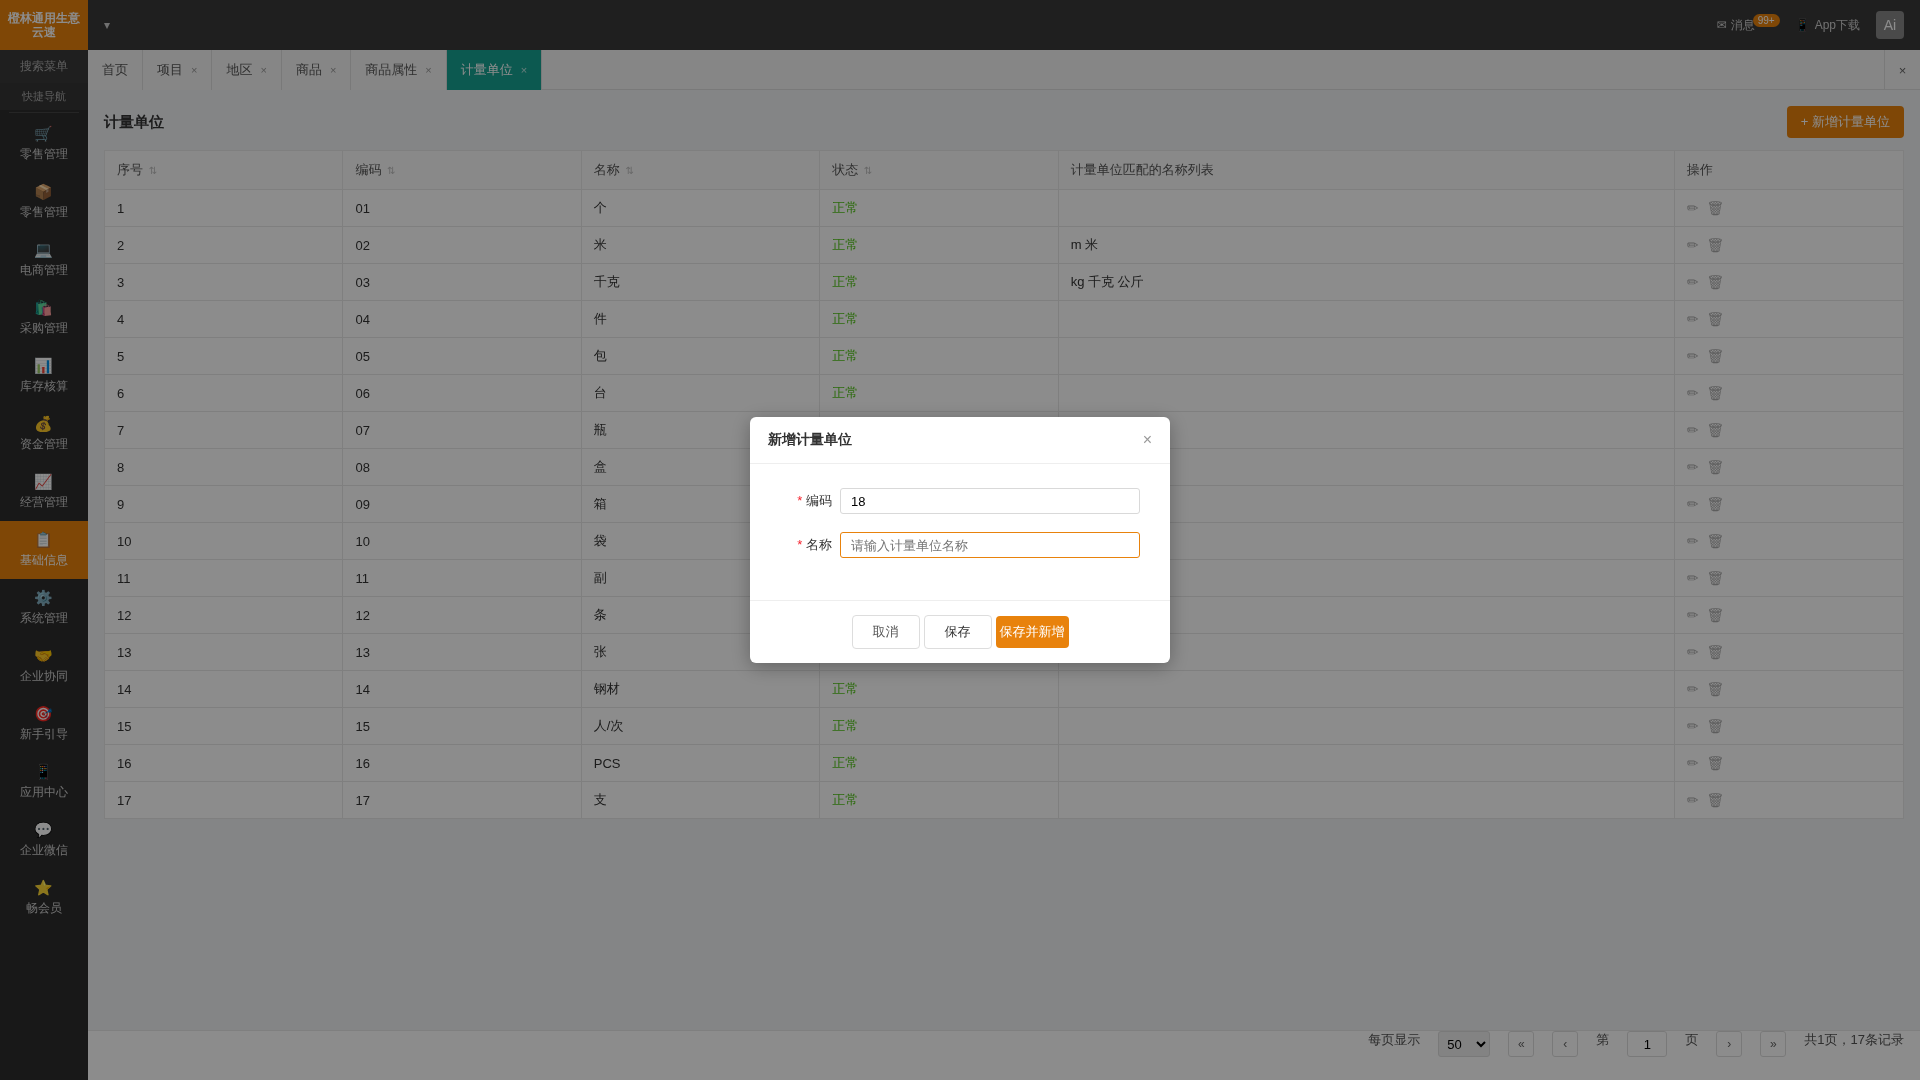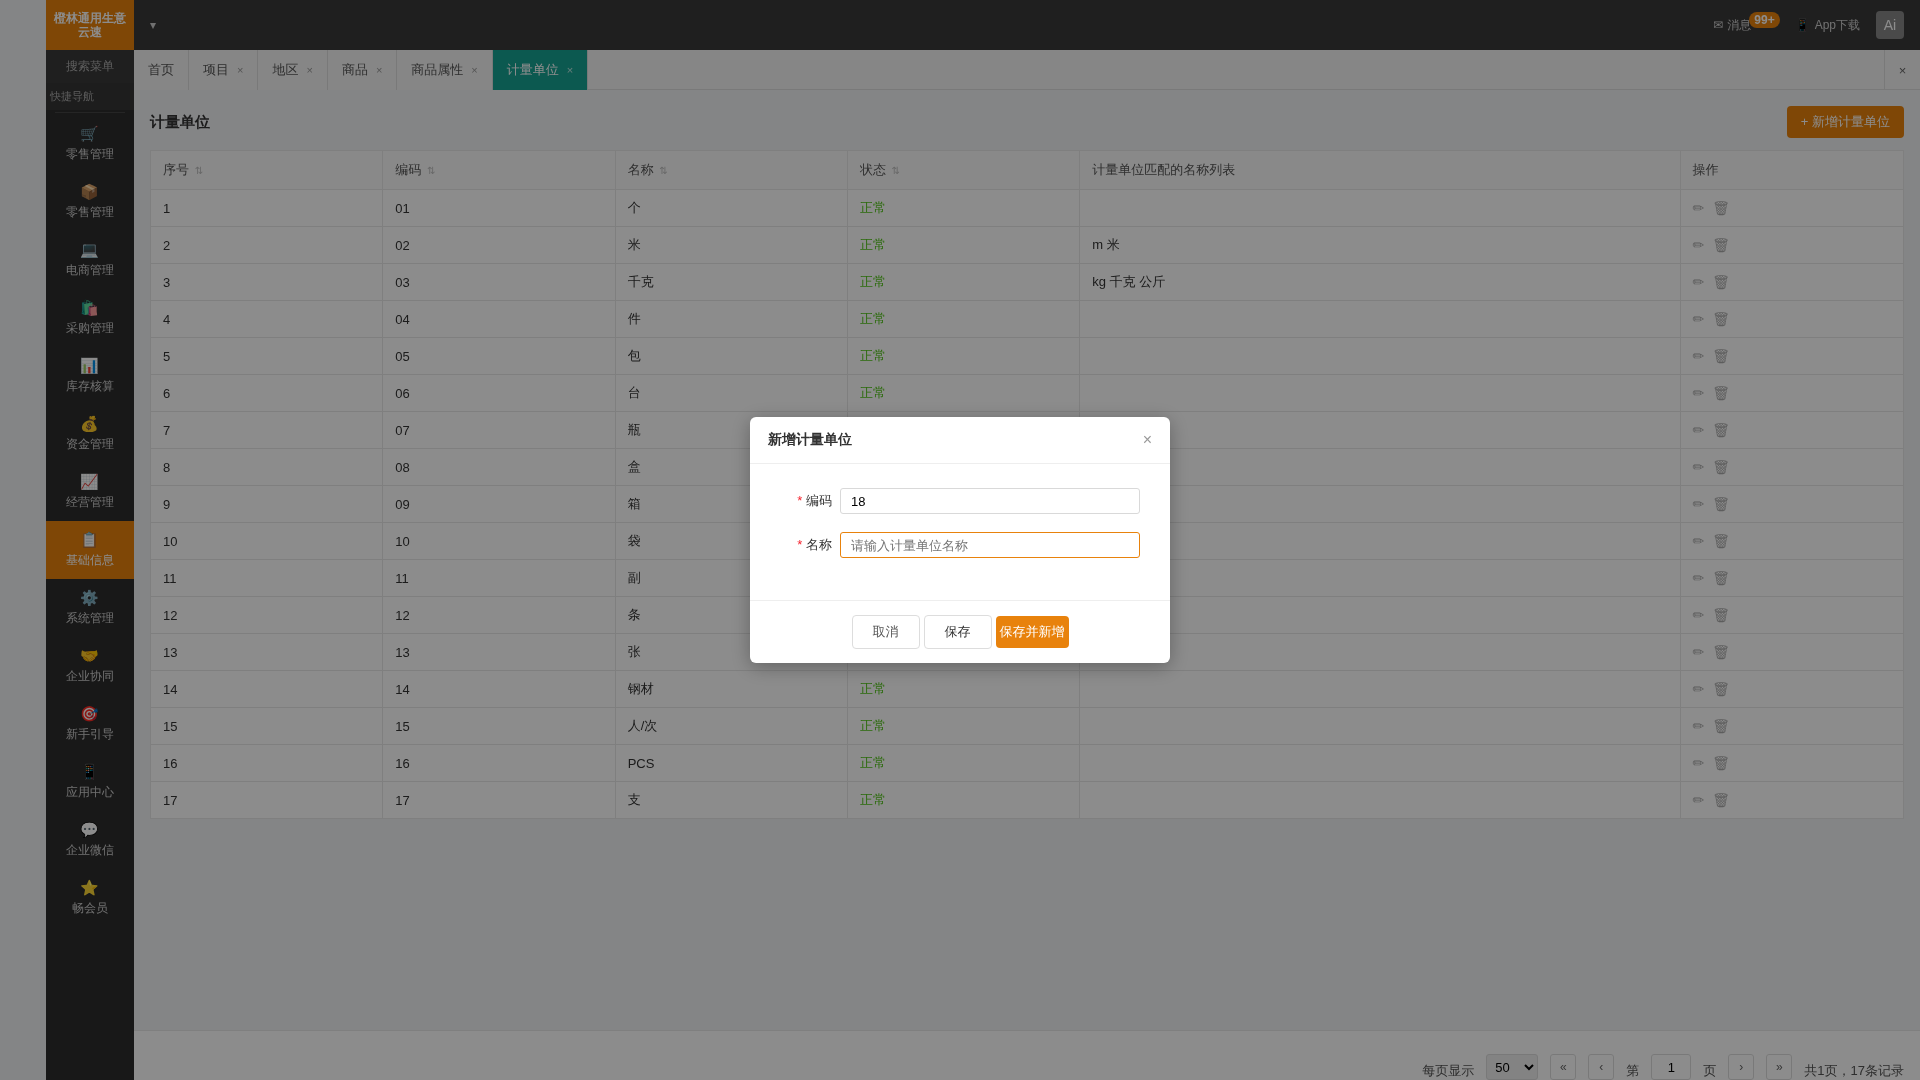--- a/index.html
+++ b/index.html
@@ -7,21 +7,20 @@
 
     
     .sidebar {
       width: 88px;
       background: #2d2d2d;
       display: flex;
       flex-direction: column;
       align-items: center;
       flex-shrink: 0;
       height: 100%;
-      margin-left: 46px;
     }
     .sidebar-logo {
       width: 100%;
       background: #e8820c;
       padding: 8px;
       display: flex;
       align-items: center;
       justify-content: center;
       height: 50px;
     }
@@ -53,21 +52,21 @@
       align-items: center;
       gap: 3px;
     }
     .sidebar-nav-item.active { background: #e8820c; color: white; }
     .sidebar-nav-item .nav-icon { font-size: 15px; }
     .sidebar-quick-nav {
       width: 100%;
       padding: 6px 4px;
       color: #aaa;
       font-size: 11px;
-      text-align: left;
+      text-align: center;
       cursor: pointer;
       background: #353535;
     }
     .sidebar-divider {
       width: 80%;
       height: 1px;
       background: #444;
       margin: 2px 0;
     }
 
@@ -108,24 +107,23 @@
       align-items: center;
       gap: 16px;
       color: #ccc;
       font-size: 12px;
     }
     .header-badge {
       background: #e8820c;
       color: white;
       border-radius: 10px;
       padding: 1px 5px;
-      font-size: 12px;
+      font-size: 10px;
       margin-left: -6px;
       margin-top: -10px;
-      font-weight: bold;
     }
     .header-icon-wrapper {
       display: flex;
       align-items: center;
       gap: 4px;
       cursor: pointer;
       position: relative;
     }
     .avatar {
       width: 28px;
@@ -252,24 +250,24 @@
       color: #aaa;
       cursor: pointer;
       font-size: 14px;
     }
 
     
     .pagination-bar {
       height: 50px;
       background: white;
       display: flex;
-      align-items: flex-end;
+      align-items: flex-start;
       justify-content: flex-end;
       padding: 0 16px;
-      gap: 12px;
+      gap: 18px;
       font-size: 13px;
       color: #555;
       border-top: 1px solid #e8e8e8;
       flex-shrink: 0;
     }
     .pagination-btn {
       width: 26px;
       height: 26px;
       border: 1px solid #ddd;
       background: white;

